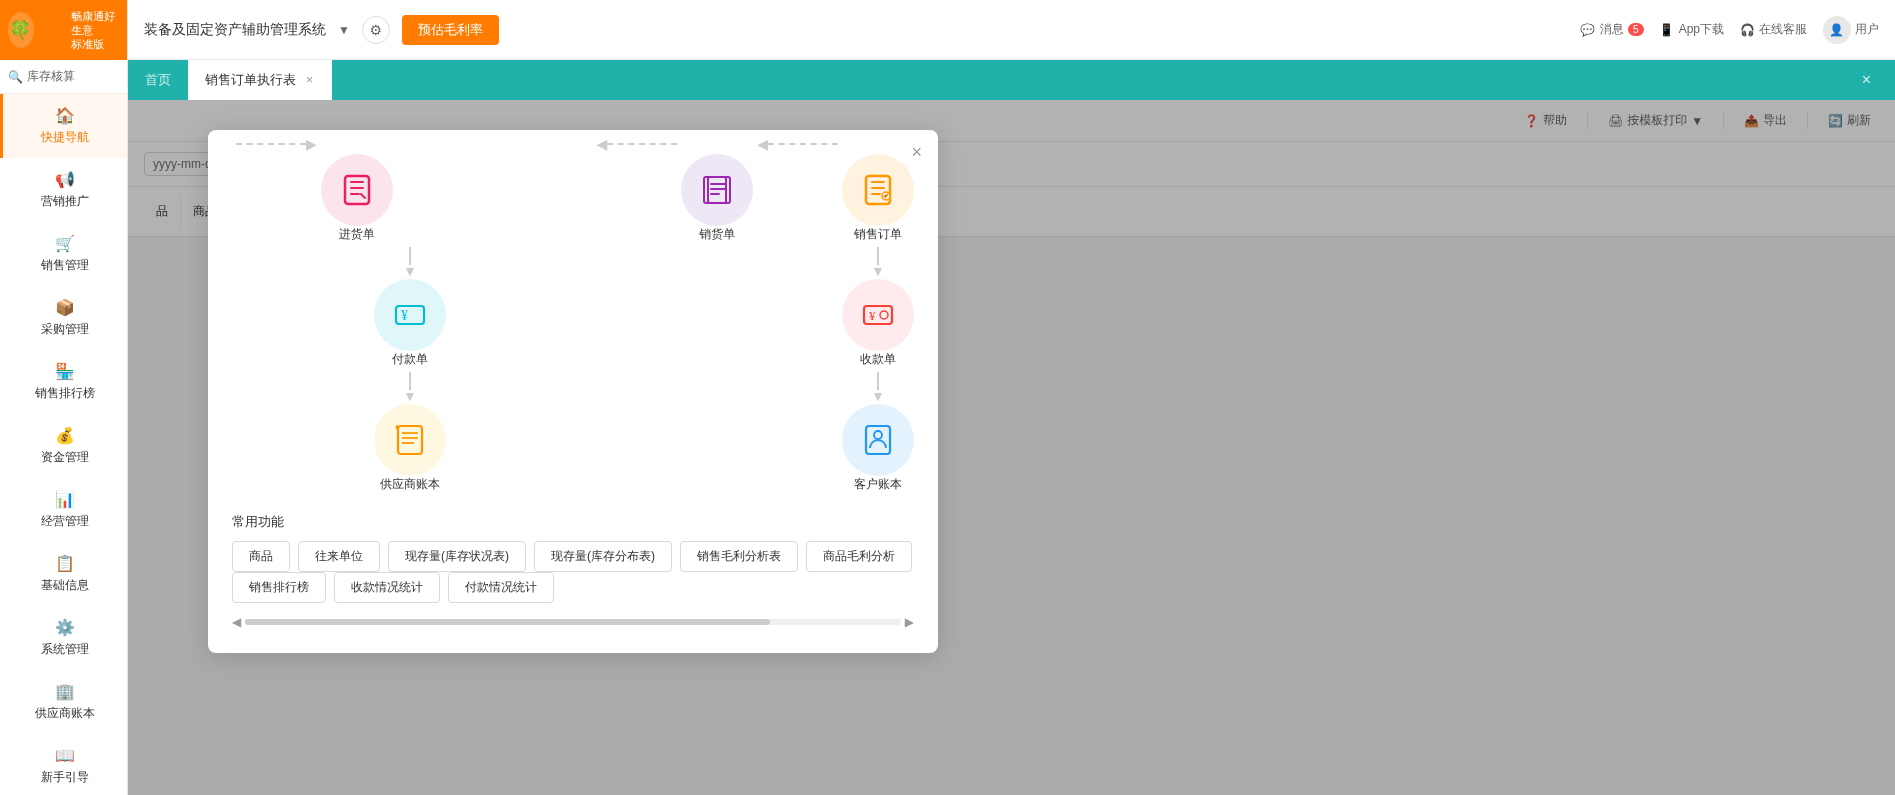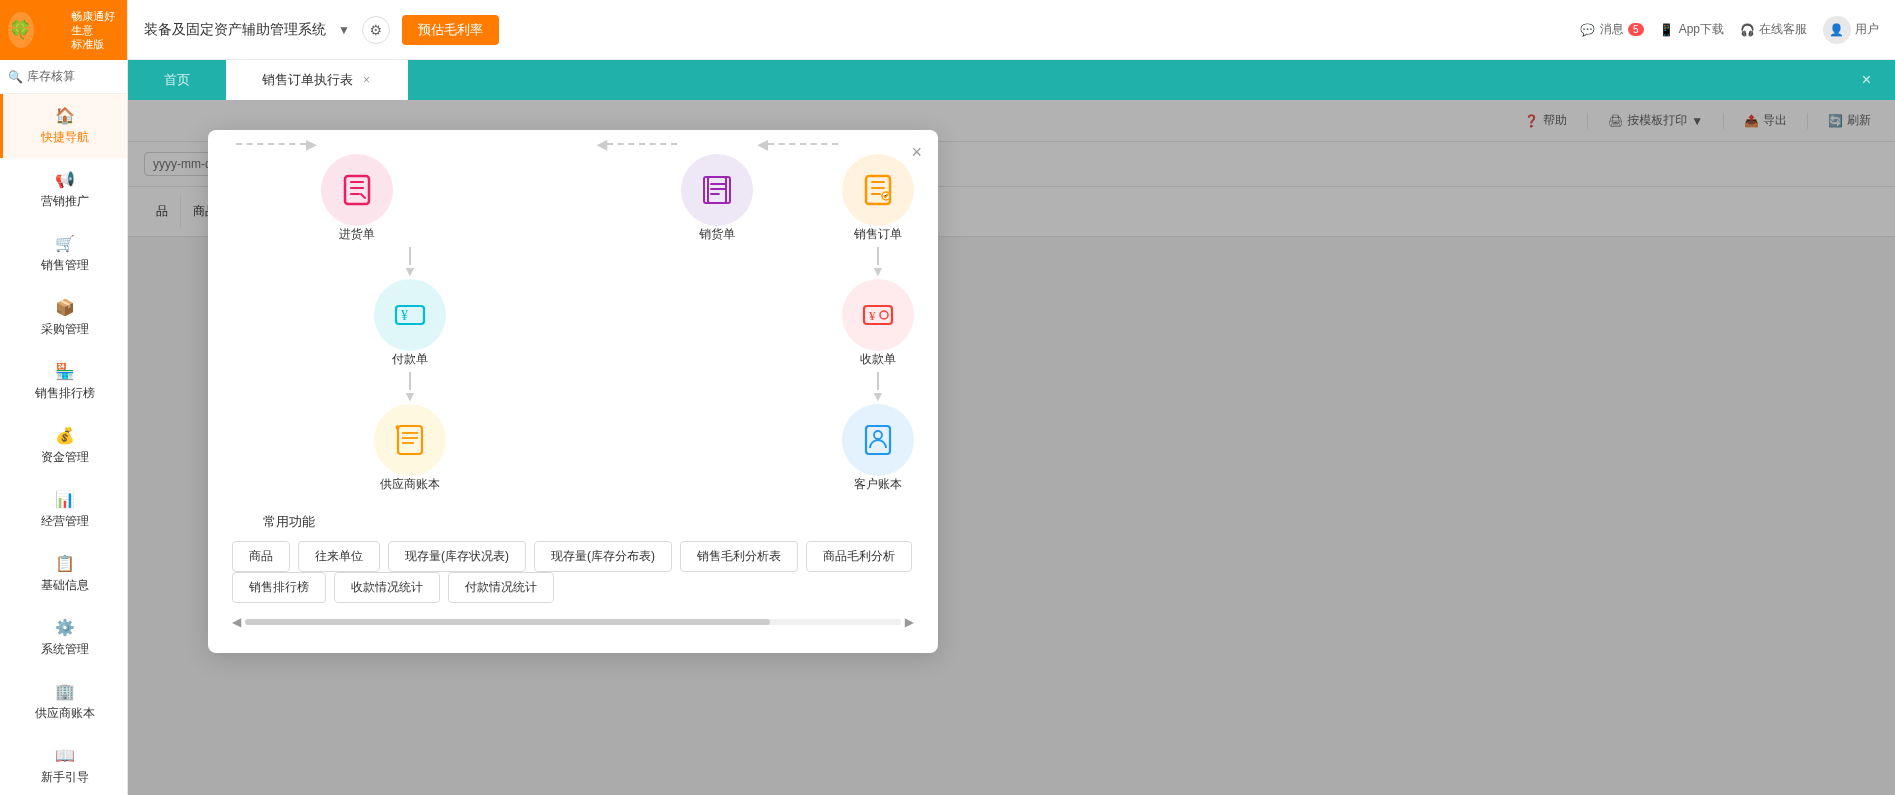--- a/index.html
+++ b/index.html
@@ -29,21 +29,21 @@
     .topbar-dropdown { font-size: 12px; color: #666; cursor: pointer; }
     .topbar-gear { width: 28px; height: 28px; border-radius: 50%; border: 1px solid #ddd; display: flex; align-items: center; justify-content: center; cursor: pointer; color: #666; font-size: 14px; }
     .topbar-btn { background: #ff7c00; color: white; padding: 6px 16px; border-radius: 4px; font-size: 13px; cursor: pointer; border: none; }
     .topbar-right { margin-left: auto; display: flex; align-items: center; gap: 16px; font-size: 12px; color: #666; }
     .topbar-right-item { display: flex; align-items: center; gap: 4px; cursor: pointer; }
     .badge { background: #ff4d4f; color: white; border-radius: 10px; font-size: 10px; padding: 1px 4px; min-width: 16px; text-align: center; }
     .avatar { width: 28px; height: 28px; border-radius: 50%; background: #e8e8e8; display: flex; align-items: center; justify-content: center; font-size: 12px; color: #666; }
 
     
     .tabbar { height: 40px; background: #20b2aa; display: flex; align-items: center; padding: 0 0 0 0; }
-    .tab { padding: 0 36px; height: 40px; display: flex; align-items: center; gap: 8px; cursor: pointer; font-size: 13px; color: rgba(255,255,255,0.8); }
+    .tab { padding: 0 17px; height: 40px; display: flex; align-items: center; gap: 8px; cursor: pointer; font-size: 13px; color: rgba(255,255,255,0.8); }
     .tab.home { background: transparent; }
     .tab.active { background: #fff; color: #333; border-radius: 0; }
     .tab-close { font-size: 12px; color: #999; cursor: pointer; padding: 2px; }
     .tab-close-btn { margin-left: auto; margin-right: 12px; color: rgba(255,255,255,0.8); cursor: pointer; font-size: 16px; }
 
     
     .content-area { flex: 1; background: #f5f5f5; position: relative; overflow: hidden; }
 
     
     .content-toolbar { background: #fff; padding: 8px 16px; display: flex; align-items: center; gap: 12px; border-bottom: 1px solid #e8e8e8; }
@@ -83,21 +83,21 @@
     .flow-circle.teal { background: #e0f7fa; color: #00bcd4; }
     .flow-circle.red { background: #ffebee; color: #f44336; }
     .flow-circle.yellow-orange { background: #fff8e1; color: #ff9800; }
     .flow-circle.light-blue { background: #e3f2fd; color: #2196f3; }
     .flow-label { font-size: 12px; color: #333; text-align: center; }
     .flow-arrow-h { display: flex; align-items: center; margin: 0 4px; margin-bottom: 28px; }
     .flow-arrow-dashed { border-top: 2px dashed #ccc; width: 60px; }
 
     
     .common-functions { margin-top: 20px; }
-    .common-title { font-size: 13px; color: #333; margin-bottom: 10px; font-weight: 500; margin-left: 31px; }
+    .common-title { font-size: 13px; color: #333; margin-bottom: 10px; font-weight: 500; }
     .common-btns { display: flex; flex-wrap: wrap; gap: 8px; }
     .common-btn { border: 1px solid #d9d9d9; border-radius: 4px; padding: 6px 16px; font-size: 12px; color: #333; cursor: pointer; background: #fff; }
 
     
     .modal-scrollbar { margin-top: 12px; display: flex; align-items: center; gap: 4px; }
     .scrollbar-track { flex: 1; height: 6px; background: #f0f0f0; border-radius: 3px; }
     .scrollbar-thumb { width: 80%; height: 6px; background: #ccc; border-radius: 3px; }
     .scrollbar-arrow { color: #999; font-size: 12px; cursor: pointer; }
     .flow-col { display: flex; flex-direction: column; align-items: center; }
   </style>

